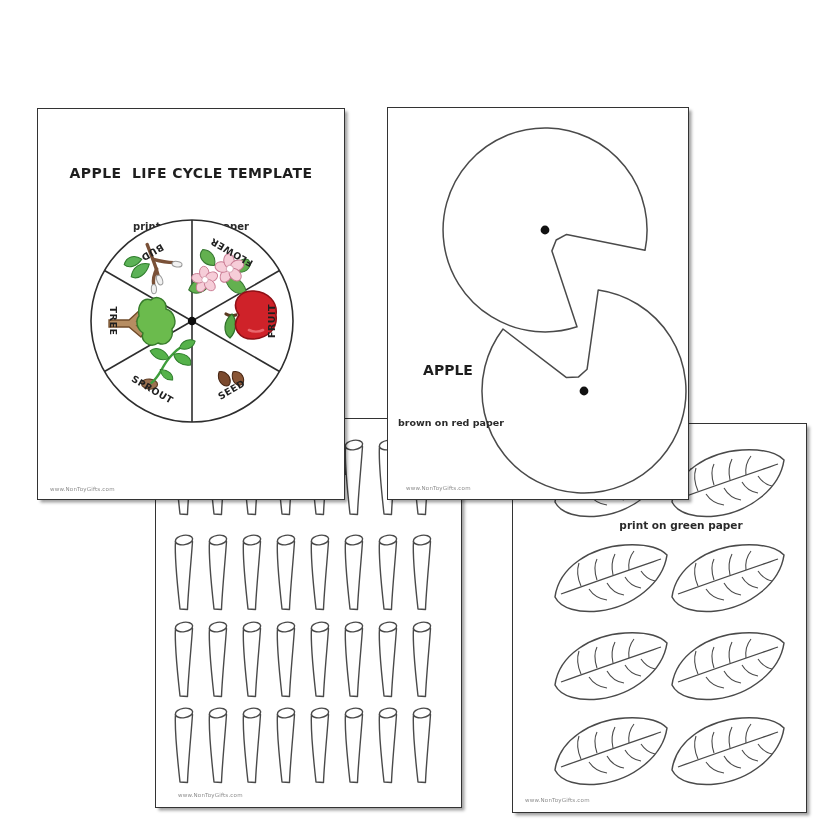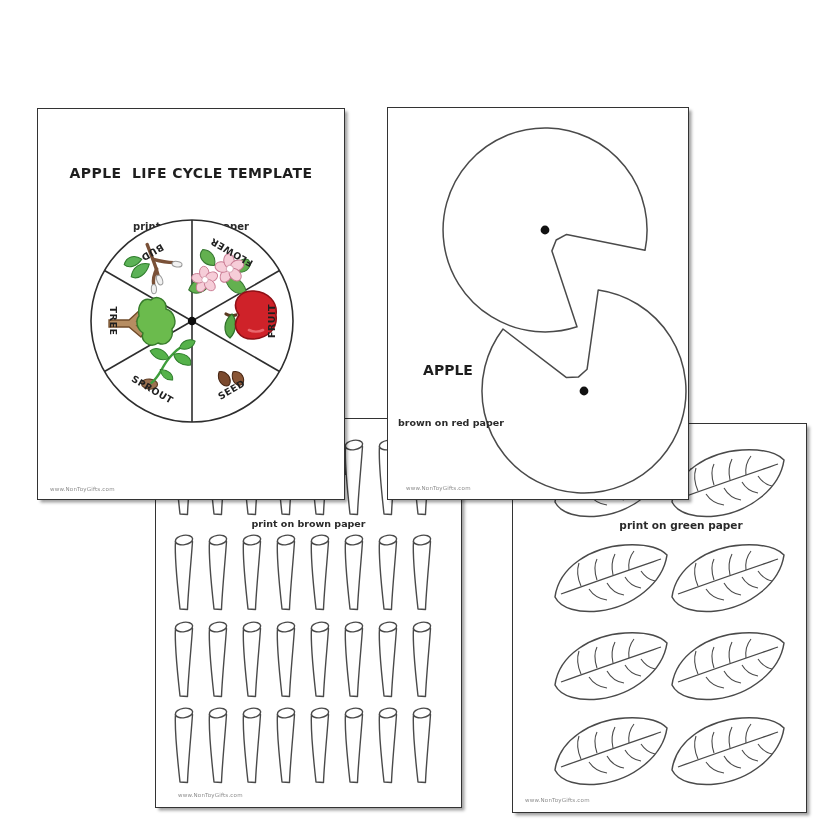--- a/index.html
+++ b/index.html
@@ -174,21 +174,20 @@
     <div class="hd covers-hd">
       <div class="l1">APPLE</div>
       <div class="l2">brown on red paper</div>
     </div>
     <div class="page-url u2">www.NonToyGifts.com</div>
   </div>
 
   <div class="page page-stems">
     <div class="hd stems-hd">
       <div class="l1">APPLE STEM</div>
-      <div class="l2">print on brown paper</div>
     </div>
     <svg class="sheet" id="stems-svg" width="304" height="387" viewBox="0 0 304 387">
         <use href="#stemShape" x="17" y="19"></use>
         <use href="#stemShape" x="51" y="19"></use>
         <use href="#stemShape" x="85" y="19"></use>
         <use href="#stemShape" x="119" y="19"></use>
         <use href="#stemShape" x="153" y="19"></use>
         <use href="#stemShape" x="187" y="19"></use>
         <use href="#stemShape" x="221" y="19"></use>
         <use href="#stemShape" x="255" y="19"></use>

